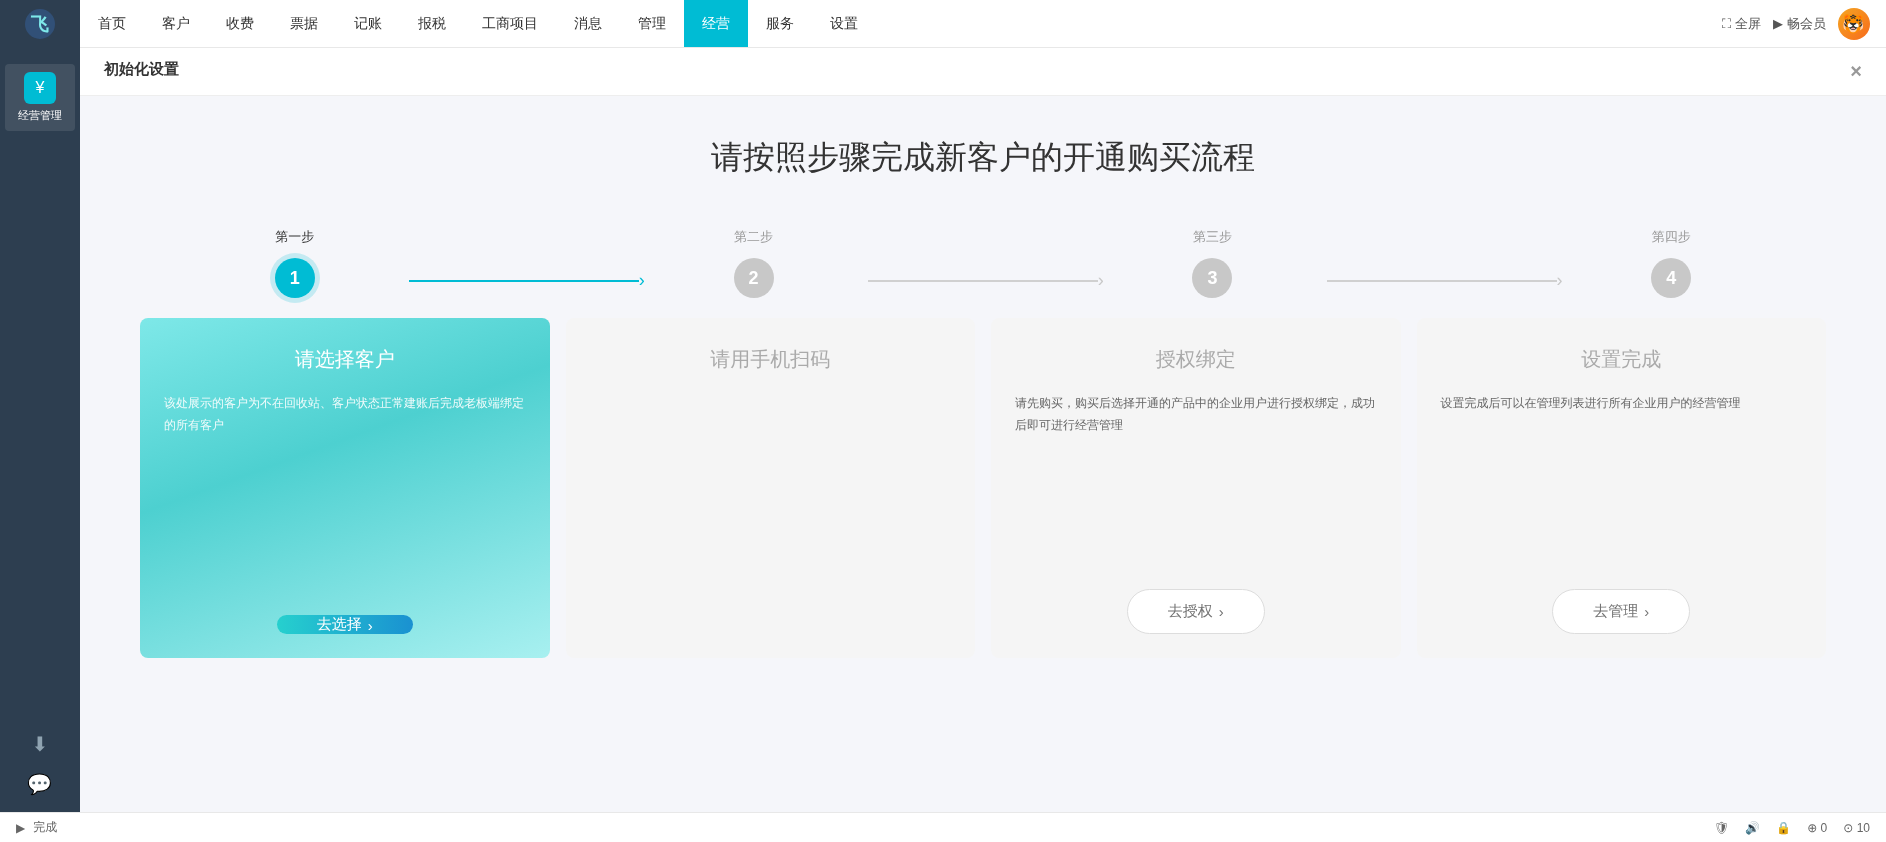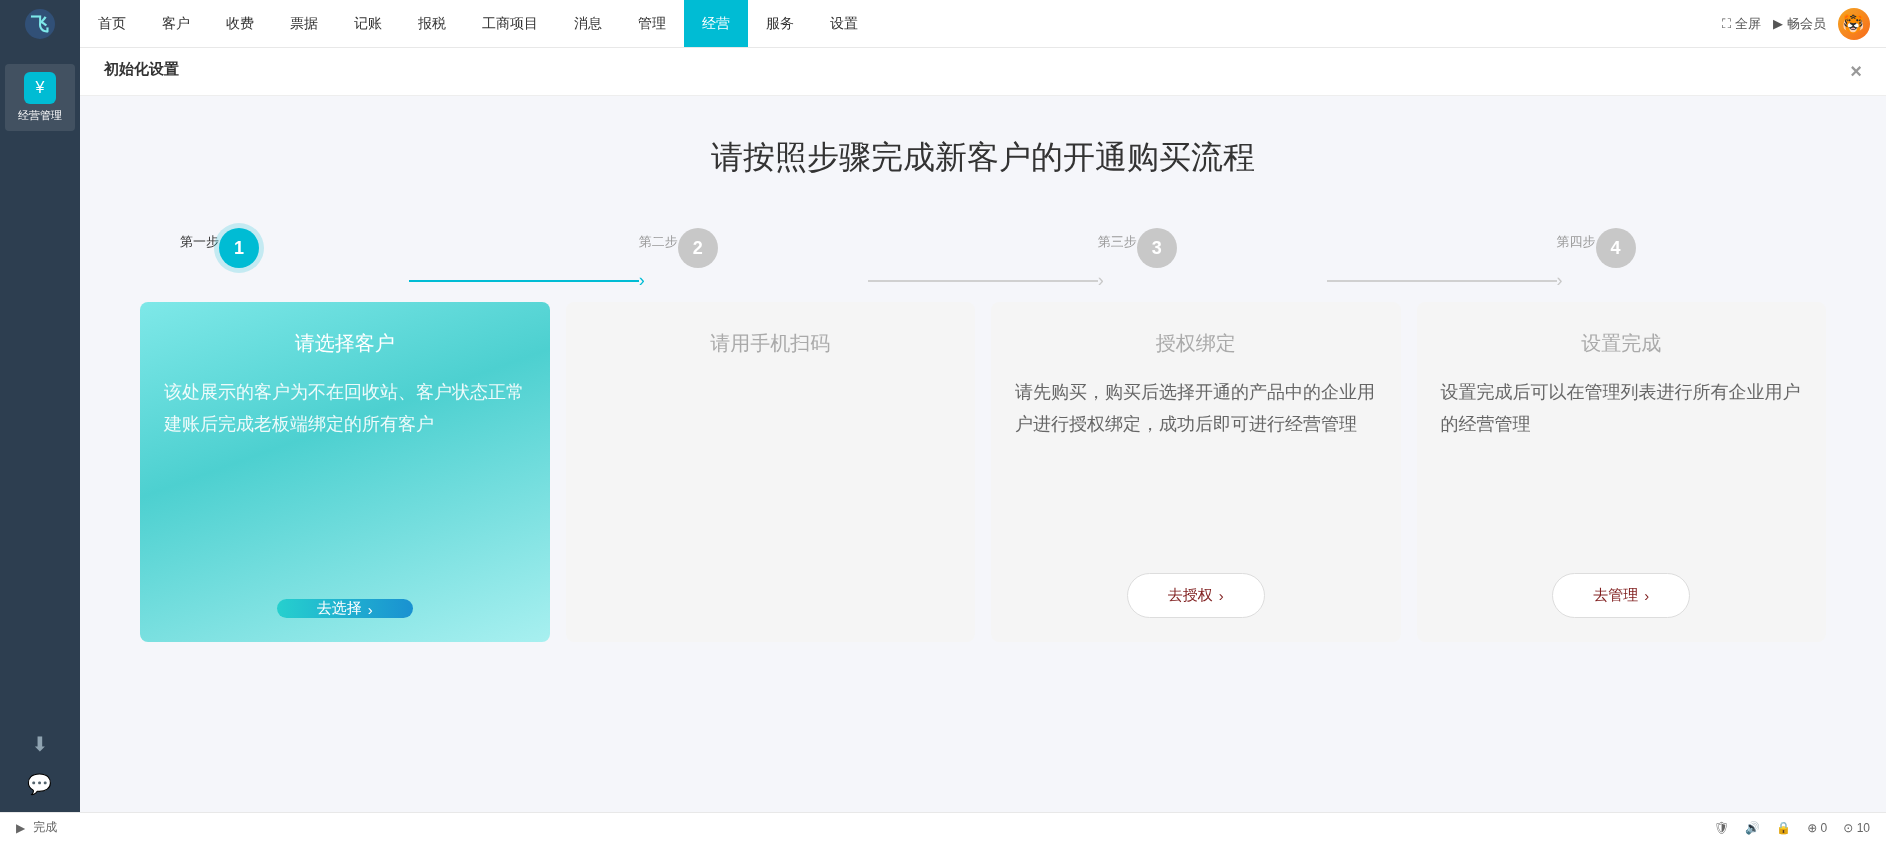--- a/index.html
+++ b/index.html
@@ -92,21 +92,21 @@
     }
 
     
     .steps-row {
       display: flex; align-items: flex-start; justify-content: space-between;
       margin-bottom: 20px;
       position: relative;
       padding: 0 40px;
     }
     .step-item {
-      display: flex; flex-direction: row; align-items: center;
+      display: flex; flex-direction: column; align-items: center;
       flex: 1; position: relative;
     }
     .step-label { font-size: 13px; color: #999; margin-bottom: 12px; }
     .step-label.active { color: #333; }
     .step-circle {
       width: 40px; height: 40px; border-radius: 50%;
       display: flex; align-items: center; justify-content: center;
       font-size: 18px; font-weight: bold; color: #fff;
       position: relative; z-index: 2;
     }
@@ -142,34 +142,34 @@
     }
     .card.inactive-card { background: #f5f5f5; }
 
     .card-title {
       font-size: 20px; text-align: center; margin-bottom: 20px;
       font-weight: 500;
     }
     .card.active-card .card-title { color: #fff; }
     .card.inactive-card .card-title { color: #aaa; }
 
-    .card-body { font-size: 18px; line-height: 1.8; color: #666; flex: 1; font-family: Liberation Mono, monospace; }
+    .card-body { font-size: 12px; line-height: 1.8; color: #666; flex: 1; }
     .card.active-card .card-body { color: #fff; opacity: 0.9; }
 
     .card-footer { margin-top: 20px; display: flex; justify-content: center; }
 
     .btn-primary {
       background: linear-gradient(90deg, #26d0ce, #1a91d1);
       color: #fff; border: none; border-radius: 24px;
       padding: 0 40px; font-size: 15px; cursor: pointer;
       display: flex; align-items: flex-end; gap: 6px;
       white-space: nowrap;
     }
     .btn-outline {
-      background: #fff; color: #7f1d1d; border: 1px solid #ddd;
+      background: #fff; color: #737373; border: 1px solid #ddd;
       border-radius: 24px; padding: 12px 40px; font-size: 15px;
       cursor: pointer; display: flex; align-items: center; gap: 6px;
       white-space: nowrap;
       margin-top: 43px;
     }
 
     
     .statusbar {
       height: 30px; background: #fff; border-top: 1px solid #e8e8e8;
       display: flex; align-items: center; padding: 0 16px;

